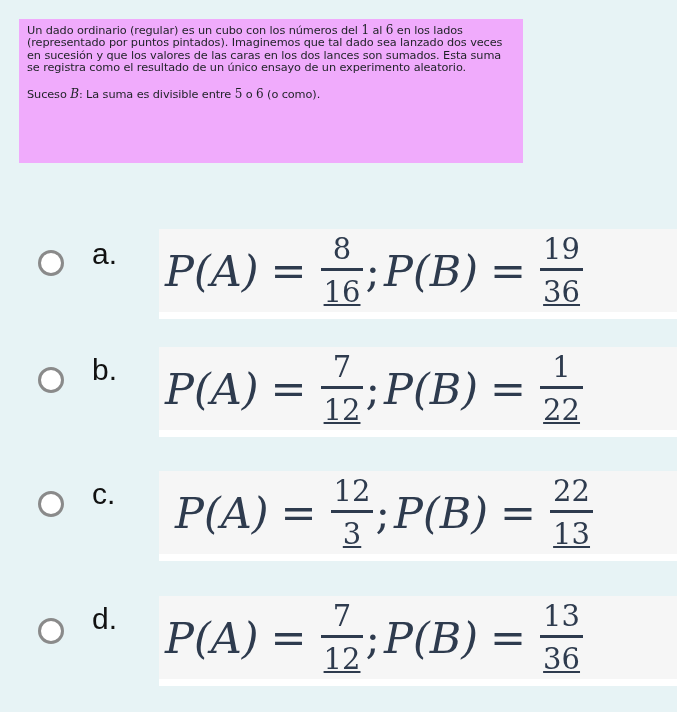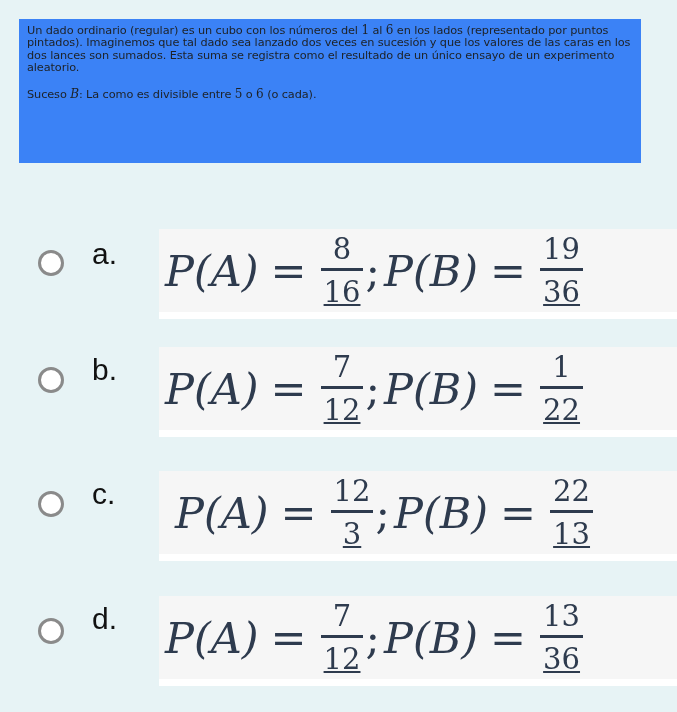--- a/index.html
+++ b/index.html
@@ -5,22 +5,22 @@
     html, body { margin: 0; padding: 0; }
     body {
       width: 677px; height: 712px; overflow: hidden;
       background: #e7f3f5;
       position: relative;
       font-family: "DejaVu Sans", "Liberation Sans", sans-serif;
       color: #1d2125;
     }
     .question-box {
       position: absolute; left: 19px; top: 19px;
-      width: 622px; height: 144px;
-      background: #3b82f6;
+      width: 504px; height: 144px;
+      background: #f0abfc;
       box-sizing: border-box;
       padding: 5px 6px 0 8px;
       font-size: 11.3px; line-height: 12.3px;
       letter-spacing: -0.1px;
     }
     .question-box p { margin: 0; }
     .q-para { margin-bottom: 10px !important; }
     .q-prompt { margin-bottom: 10px !important; }
     .event { margin-left: 34px; line-height: 21px; }
     .mathv { font-family: "DejaVu Serif", "Liberation Serif", serif; font-size: 12px; }
@@ -65,21 +65,21 @@
     }
     .frac .num { padding: 0 3px; }
     .frac .bar { width: 100%; height: 3px; background: #2e3b4e; margin: 2px 0 4px; }
     .frac .den { padding: 0 3px; text-decoration: underline; }
   </style>
 </head>
 <body>
 
 <div class="question-box">
   <p class="q-para"><span>Un dado ordinario (regular) es un cubo con los números del </span><span class="mathv">1</span><span> al </span><span class="mathv">6</span><span> en los lados (representado por puntos pintados). Imaginemos que tal dado sea lanzado dos veces en sucesión y que los valores de las caras en los dos lances son sumados. Esta suma se registra como el resultado de un único ensayo de un experimento aleatorio.</span></p>
-  <p class="event"><span>Suceso </span><span class="mathi">B</span><span>: La como es divisible entre </span><span class="mathv">5</span><span> o </span><span class="mathv">6</span><span> (o cada).</span></p>
+  <p class="event"><span>Suceso </span><span class="mathi">B</span><span>: La suma es divisible entre </span><span class="mathv">5</span><span> o </span><span class="mathv">6</span><span> (o como).</span></p>
 </div>
 
 <div class="option" style="top:229px;">
   <div class="radio" style="top:21px;"></div>
   <div class="opt-letter" style="top:8px;">a.</div>
   <div class="formula-box" style="top:0;">
     <div class="formula-inner">
       <span class="it">P(A)</span>
       <span class="eq">=</span>
       <span class="frac">

